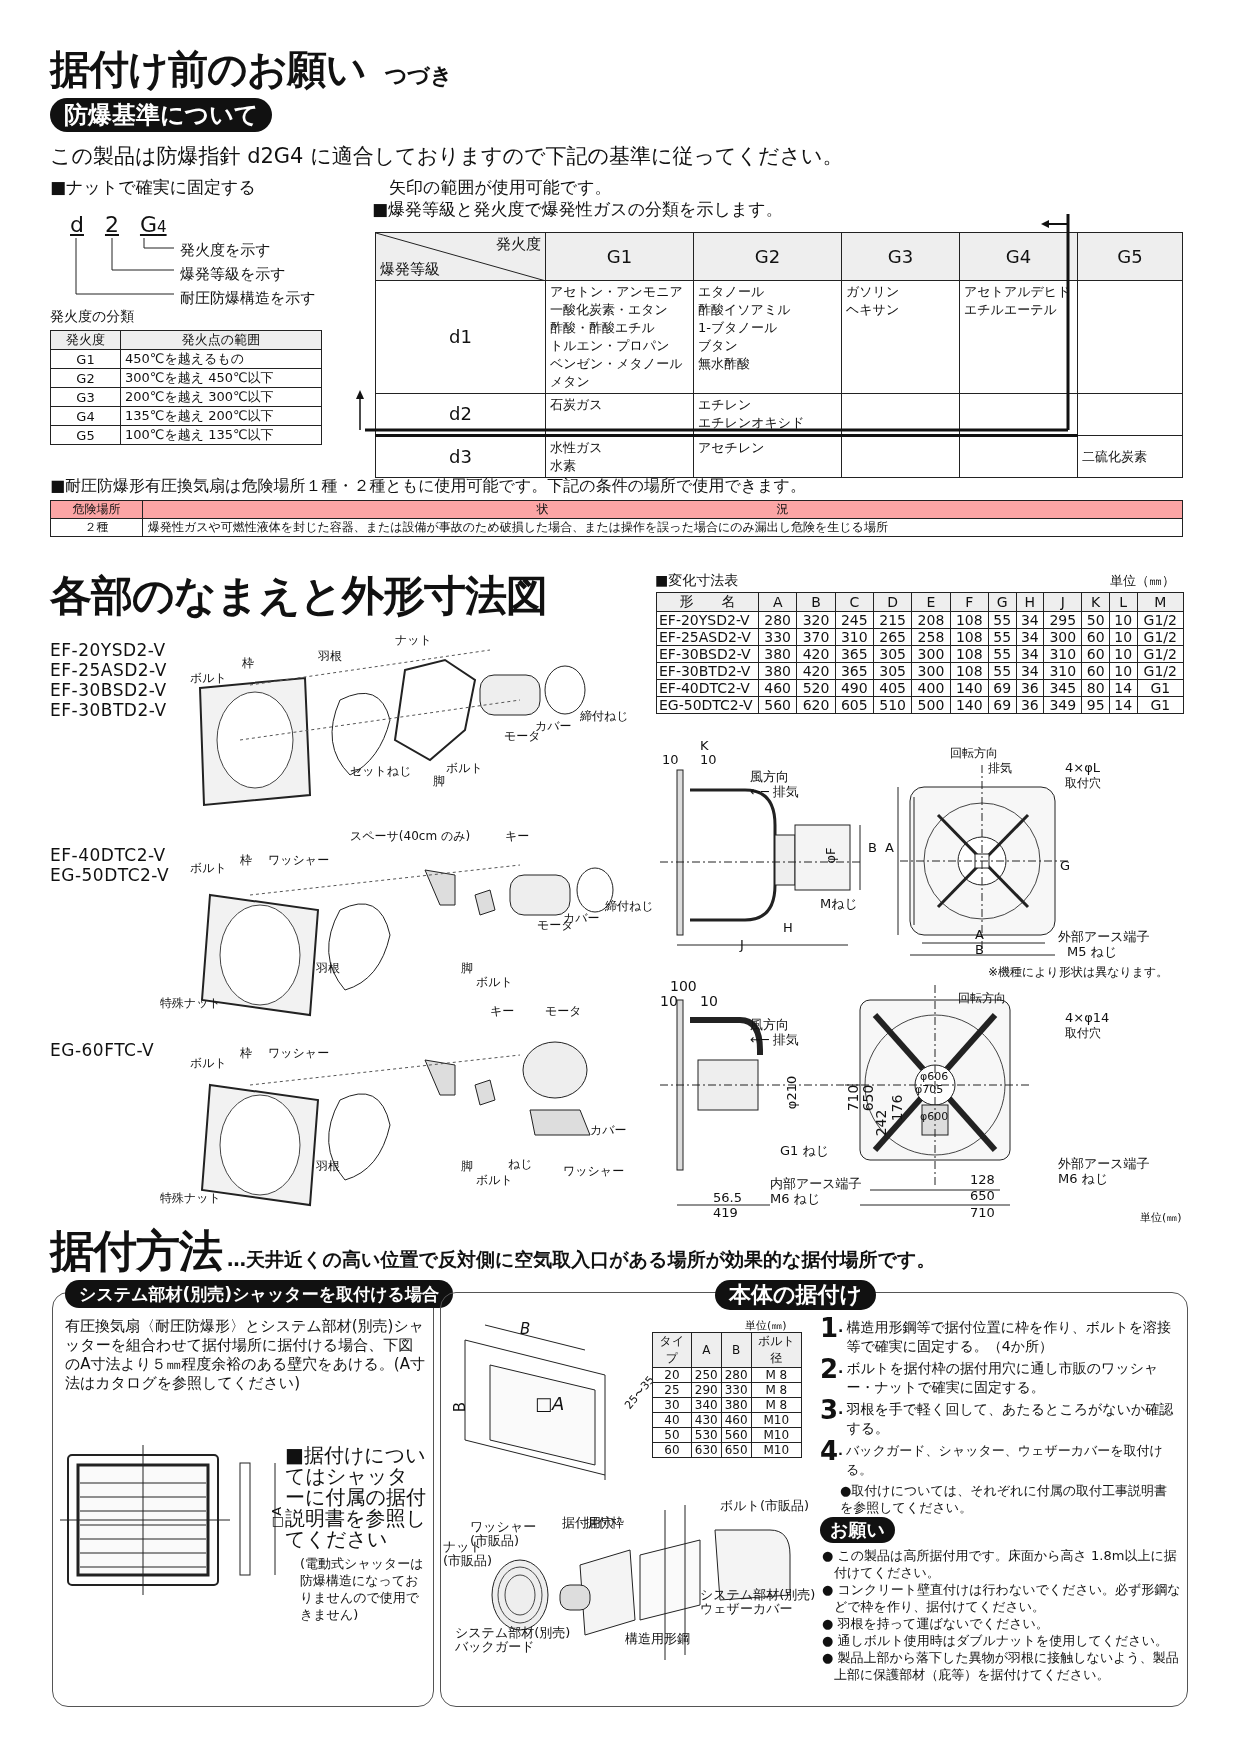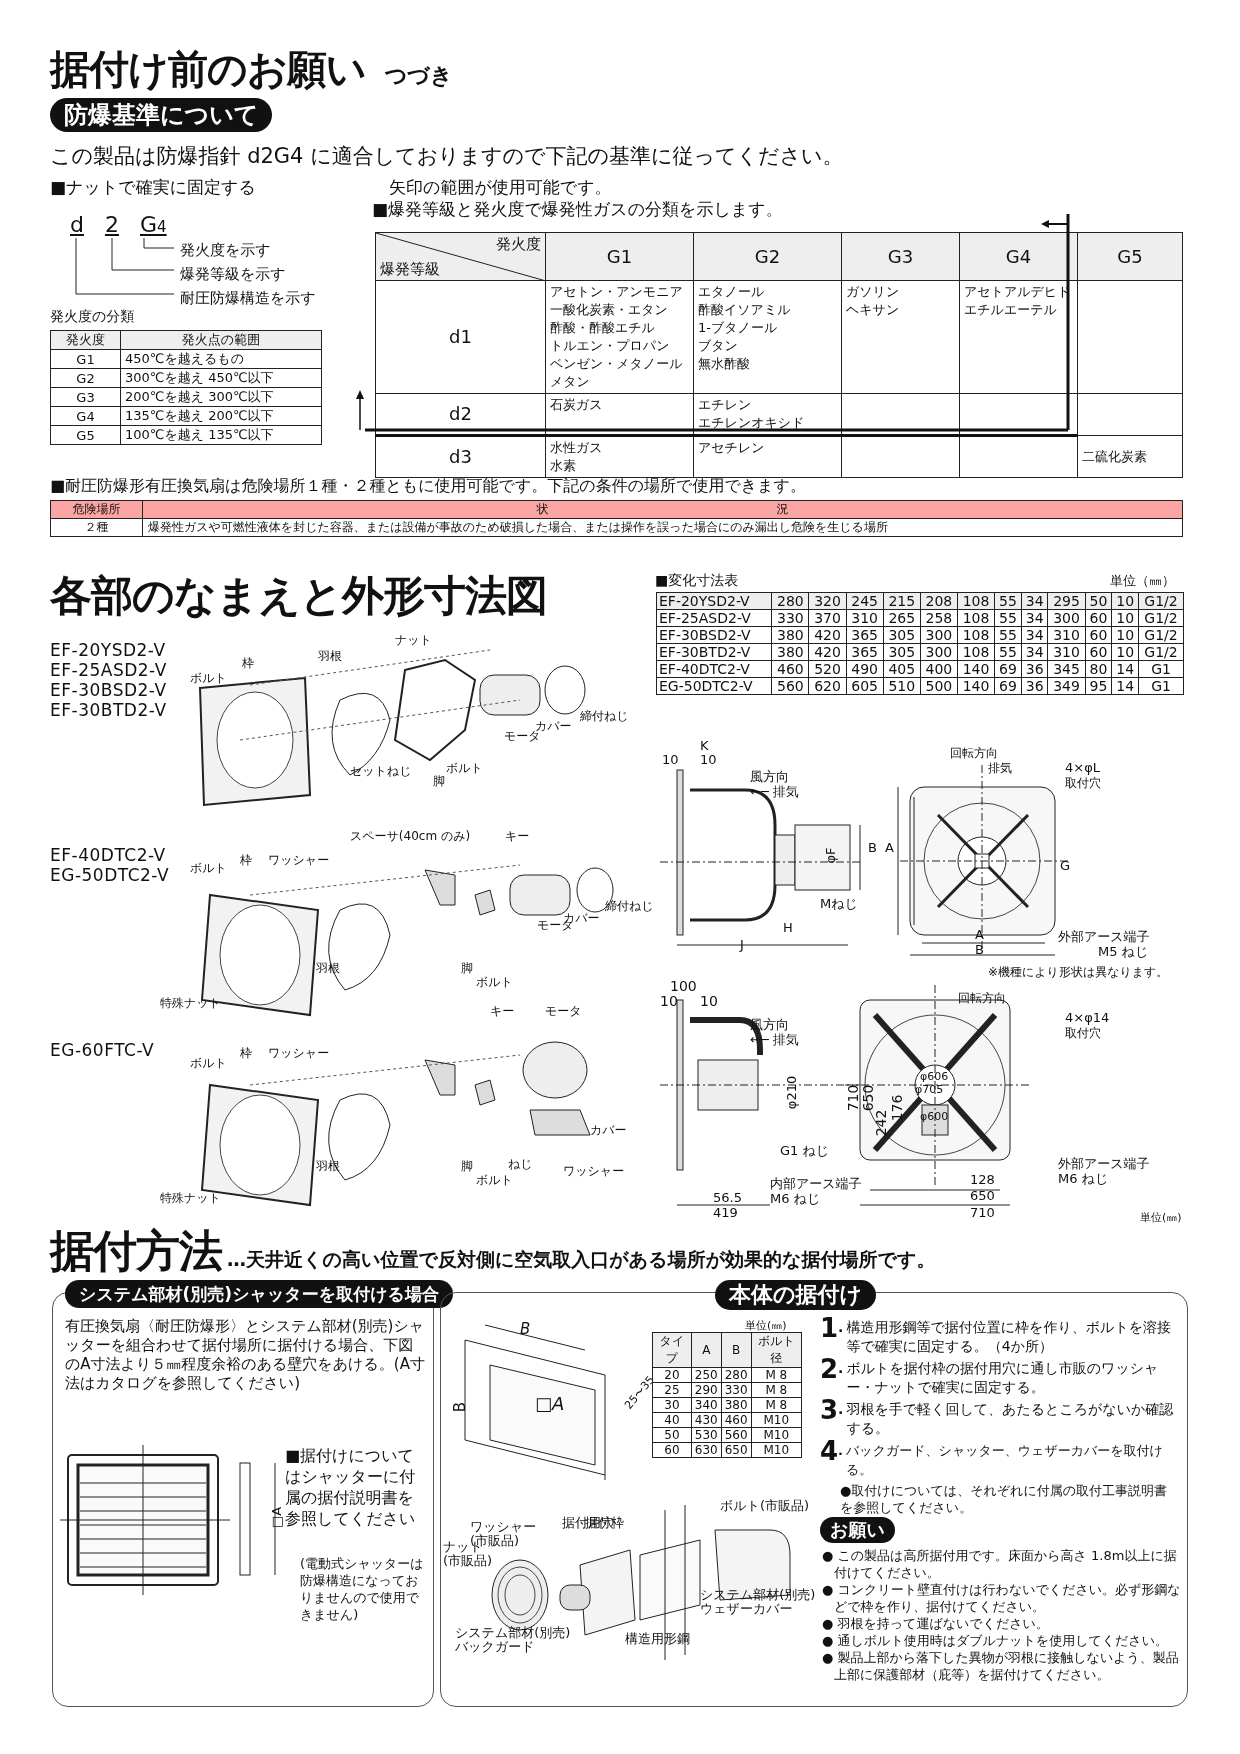--- a/index.html
+++ b/index.html
@@ -249,20 +249,35 @@
 <div class="lbl" style="left:461px;top:1158px;">脚</div>
 <div class="lbl" style="left:508px;top:1156px;">ねじ</div>
 <div class="lbl" style="left:563px;top:1163px;">ワッシャー</div>
 <div class="lbl" style="left:476px;top:1172px;">ボルト</div>
 <div class="lbl" style="left:160px;top:1190px;">特殊ナット</div>
 
 <div class="abs" style="left:655px;top:572px;font-size:14px;">■変化寸法表</div>
 <div class="abs" style="left:1110px;top:572px;font-size:13px;">単位（㎜）</div>
 <table class="abs dim" style="left:656px;top:592px;width:528px;">
   <tbody>
+      <tr>
+    <td style="width:102px;">形　　名</td>
+    <td>A</td>
+        <td>B</td>
+        <td>C</td>
+    <td>D</td>
+        <td>E</td>
+        <td>F</td>
+    <td>G</td>
+        <td>H</td>
+        <td>J</td>
+    <td>K</td>
+        <td>L</td>
+        <td>M</td>
+  </tr>
   <tr>
         <td class="name">EF-20YSD2-V</td>
         <td>280</td>
         <td>320</td>
         <td>245</td>
         <td>215</td>
         <td>208</td>
         <td>108</td>
         <td>55</td>
         <td>34</td>
@@ -383,21 +398,21 @@
 <div class="lbl" style="left:950px;top:745px;">回転方向</div>
 <div class="lbl" style="left:988px;top:760px;">排気</div>
 <div class="lbl" style="left:1065px;top:760px;font-size:13px;">4×φL</div>
 <div class="lbl" style="left:1065px;top:775px;">取付穴</div>
 <div class="lbl" style="left:868px;top:840px;font-size:13px;">B</div>
 <div class="lbl" style="left:885px;top:840px;font-size:13px;">A</div>
 <div class="lbl" style="left:1060px;top:858px;font-size:13px;">G</div>
 <div class="lbl" style="left:975px;top:927px;font-size:13px;">A</div>
 <div class="lbl" style="left:975px;top:942px;font-size:13px;">B</div>
 <div class="lbl" style="left:1058px;top:928px;font-size:13px;">外部アース端子</div>
-<div class="lbl" style="left:1098px;top:943px;font-size:13px;">M5 ねじ</div>
+<div class="lbl" style="left:1067px;top:943px;font-size:13px;">M5 ねじ</div>
 <div class="lbl" style="left:988px;top:964px;">※機種により形状は異なります。</div>
 
 <svg style="left:660px;top:985px;" width="530" height="225">
   <rect x="17" y="15" width="6" height="170" fill="#ddd" stroke="#222"></rect>
   <path d="M30 35 H80 q20 0 20 30 V70" fill="none" stroke="#222" stroke-width="6"></path>
   <rect x="38" y="75" width="60" height="50" fill="#eee" stroke="#222"></rect>
   <line x1="0" y1="100" x2="200" y2="100" stroke="#222" stroke-dasharray="8 3 2 3"></line>
   <line x1="17" y1="220" x2="110" y2="220" stroke="#222"></line>
   <rect x="200" y="15" width="150" height="160" rx="10" fill="#f7f7f7" stroke="#222"></rect>
   <circle cx="275" cy="100" r="70" fill="none" stroke="#444"></circle>
@@ -457,21 +472,21 @@
       <line x1="20" y1="94" x2="146" y2="94"></line>
       <line x1="20" y1="108" x2="146" y2="108"></line>
       <line x1="20" y1="122" x2="146" y2="122"></line>
     </g>
   <line x1="83" y1="0" x2="83" y2="150" stroke="#222"></line>
   <line x1="0" y1="75" x2="170" y2="75" stroke="#222"></line>
   <rect x="180" y="18" width="10" height="112" fill="#fff" stroke="#222"></rect>
   <line x1="215" y1="18" x2="215" y2="130" stroke="#222"></line>
 </svg>
 <div class="lbl" style="left:266px;top:1510px;font-size:13px;transform:rotate(-90deg);">□A</div>
-<div class="abs" style="left:285px;top:1445px;width:142px;font-size:16px;line-height:21px;">■据付けについてはシャッターに付属の据付説明書を参照してください</div>
+<div class="abs" style="left:285px;top:1445px;width:142px;font-size:20px;line-height:21px;">■据付けについてはシャッターに付属の据付説明書を参照してください</div>
 <div class="abs" style="left:300px;top:1555px;width:125px;font-size:13px;line-height:17px;">(電動式シャッターは防爆構造になっておりませんので使用できません)</div>
 
 <div class="abs box" style="left:440px;top:1292px;width:748px;height:415px;"></div>
 <div class="abs pill" style="left:715px;top:1280px;font-size:22px;line-height:30px;">本体の据付け</div>
 
 <svg style="left:455px;top:1320px;" width="200" height="160">
   <path d="M10 20 L150 55 L150 160 M10 20 L10 120 L150 155" fill="none" stroke="#222"></path>
   <path d="M35 45 L140 70 L140 145 L35 120 Z" fill="#fafafa" stroke="#222"></path>
   <line x1="30" y1="5" x2="130" y2="30" stroke="#222"></line>
 </svg>

